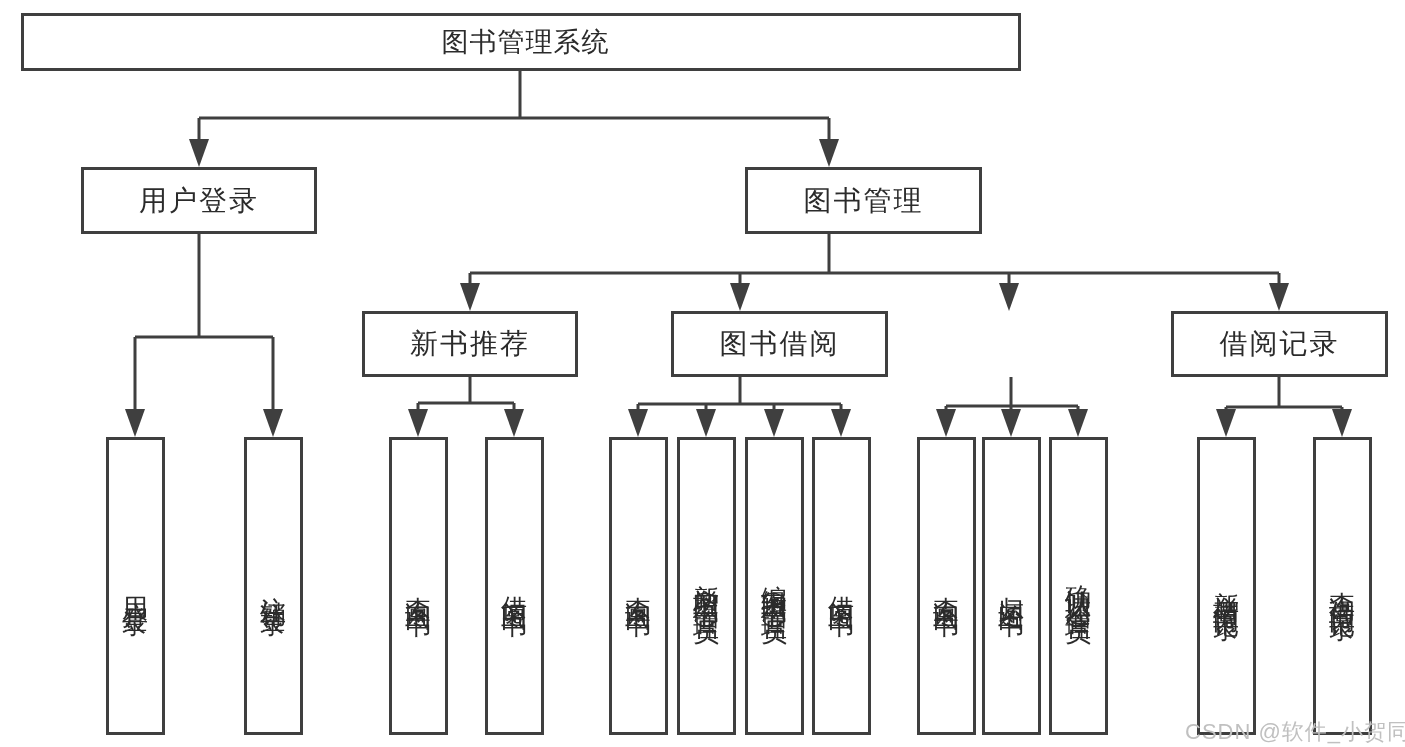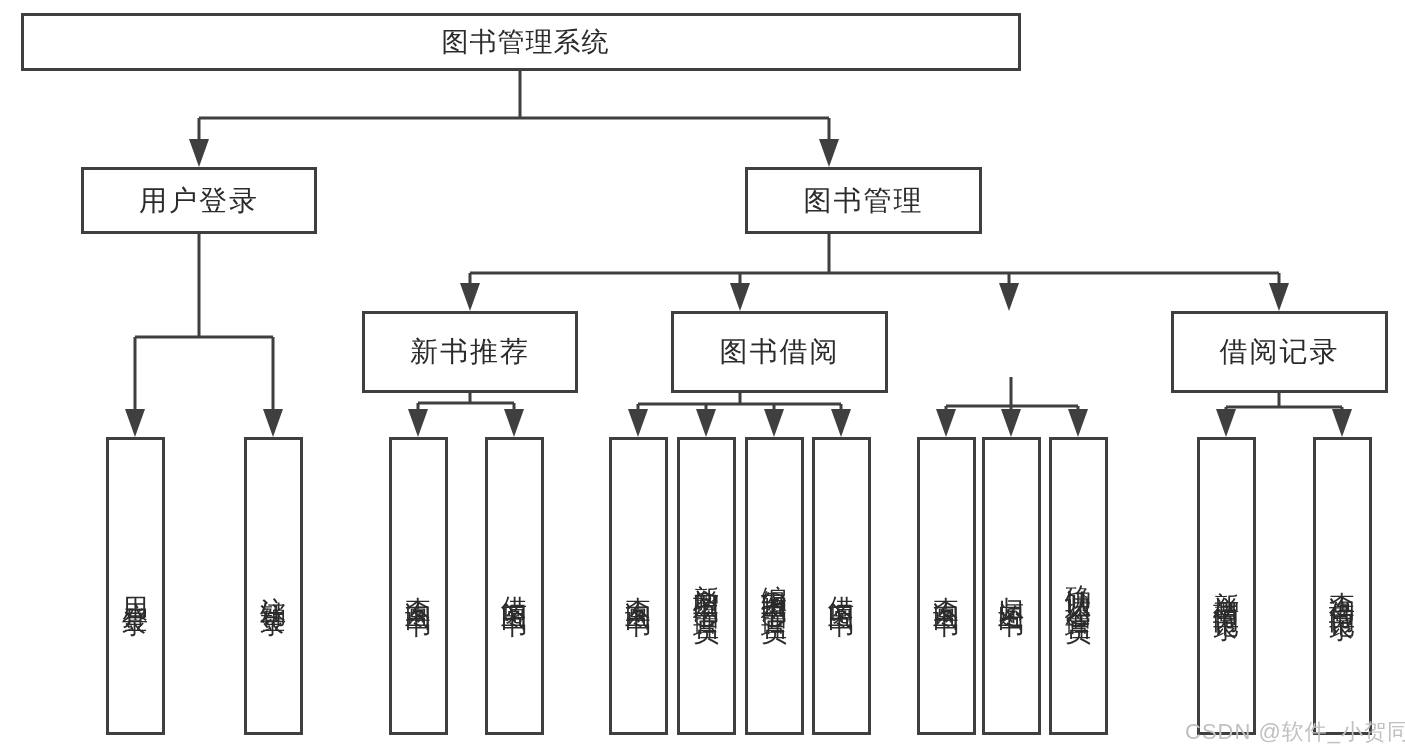--- a/index.html
+++ b/index.html
@@ -30,21 +30,21 @@
     text-orientation:mixed;
     font-size:26px;
     letter-spacing:5px;
     line-height:1;
     white-space:nowrap;
   }
   
   #root-box{left:21px;top:13px;width:1000px;height:58px;padding-left:9px;}
   #user-login-box{left:81px;top:167px;width:236px;height:67px;}
   #book-management-box{left:711px;top:167px;width:237px;height:67px;margin-left:34px;}
-  .l3{top:311px;height:82px;}
+  .l3{top:311px;height:66px;}
   #new-book-recommend-box{left:362px;width:216px;}
   #book-borrow-box{left:632px;width:217px;margin-left:39px;}
   #current-borrow-box{left:901px;width:217px;}
   #borrow-records-box{left:1171px;width:217px;text-align:right;}
   #leaf-user-login{left:106px;}
   #leaf-logout-login{left:244px;}
   #leaf-nb-query{left:389px;}
   #leaf-nb-borrow{left:485px;}
   #leaf-bb-query{left:609px;}
   #leaf-bb-add{left:677px;}

